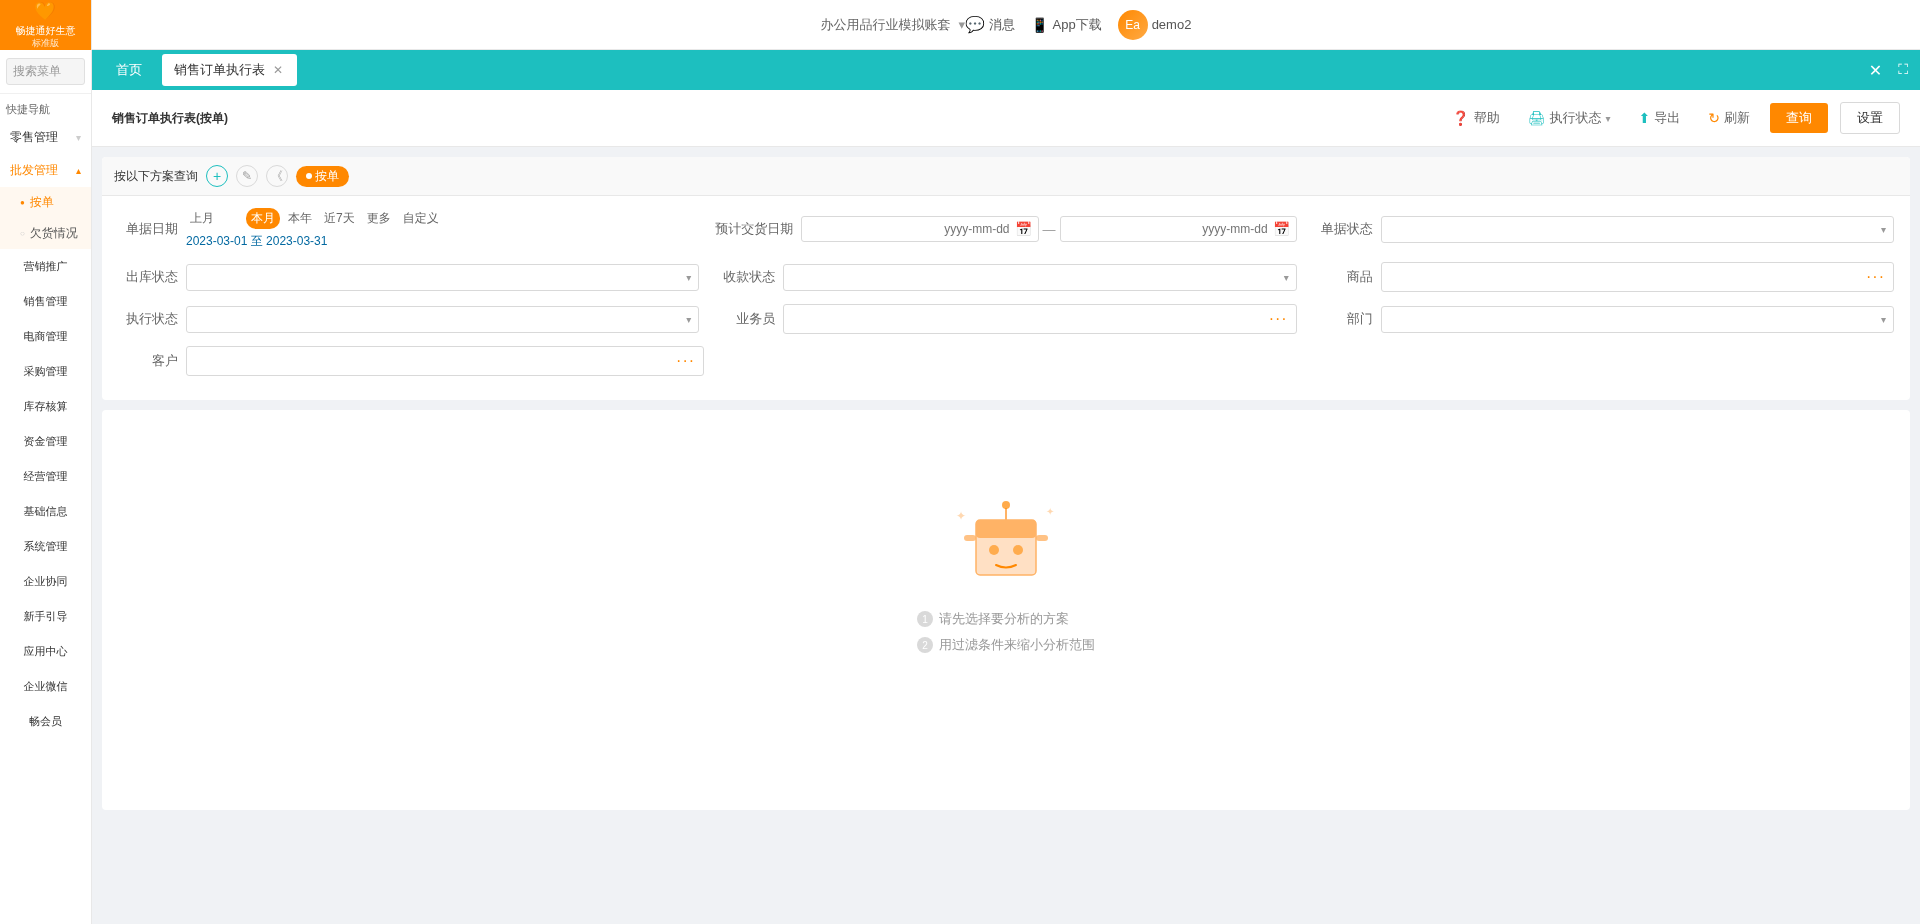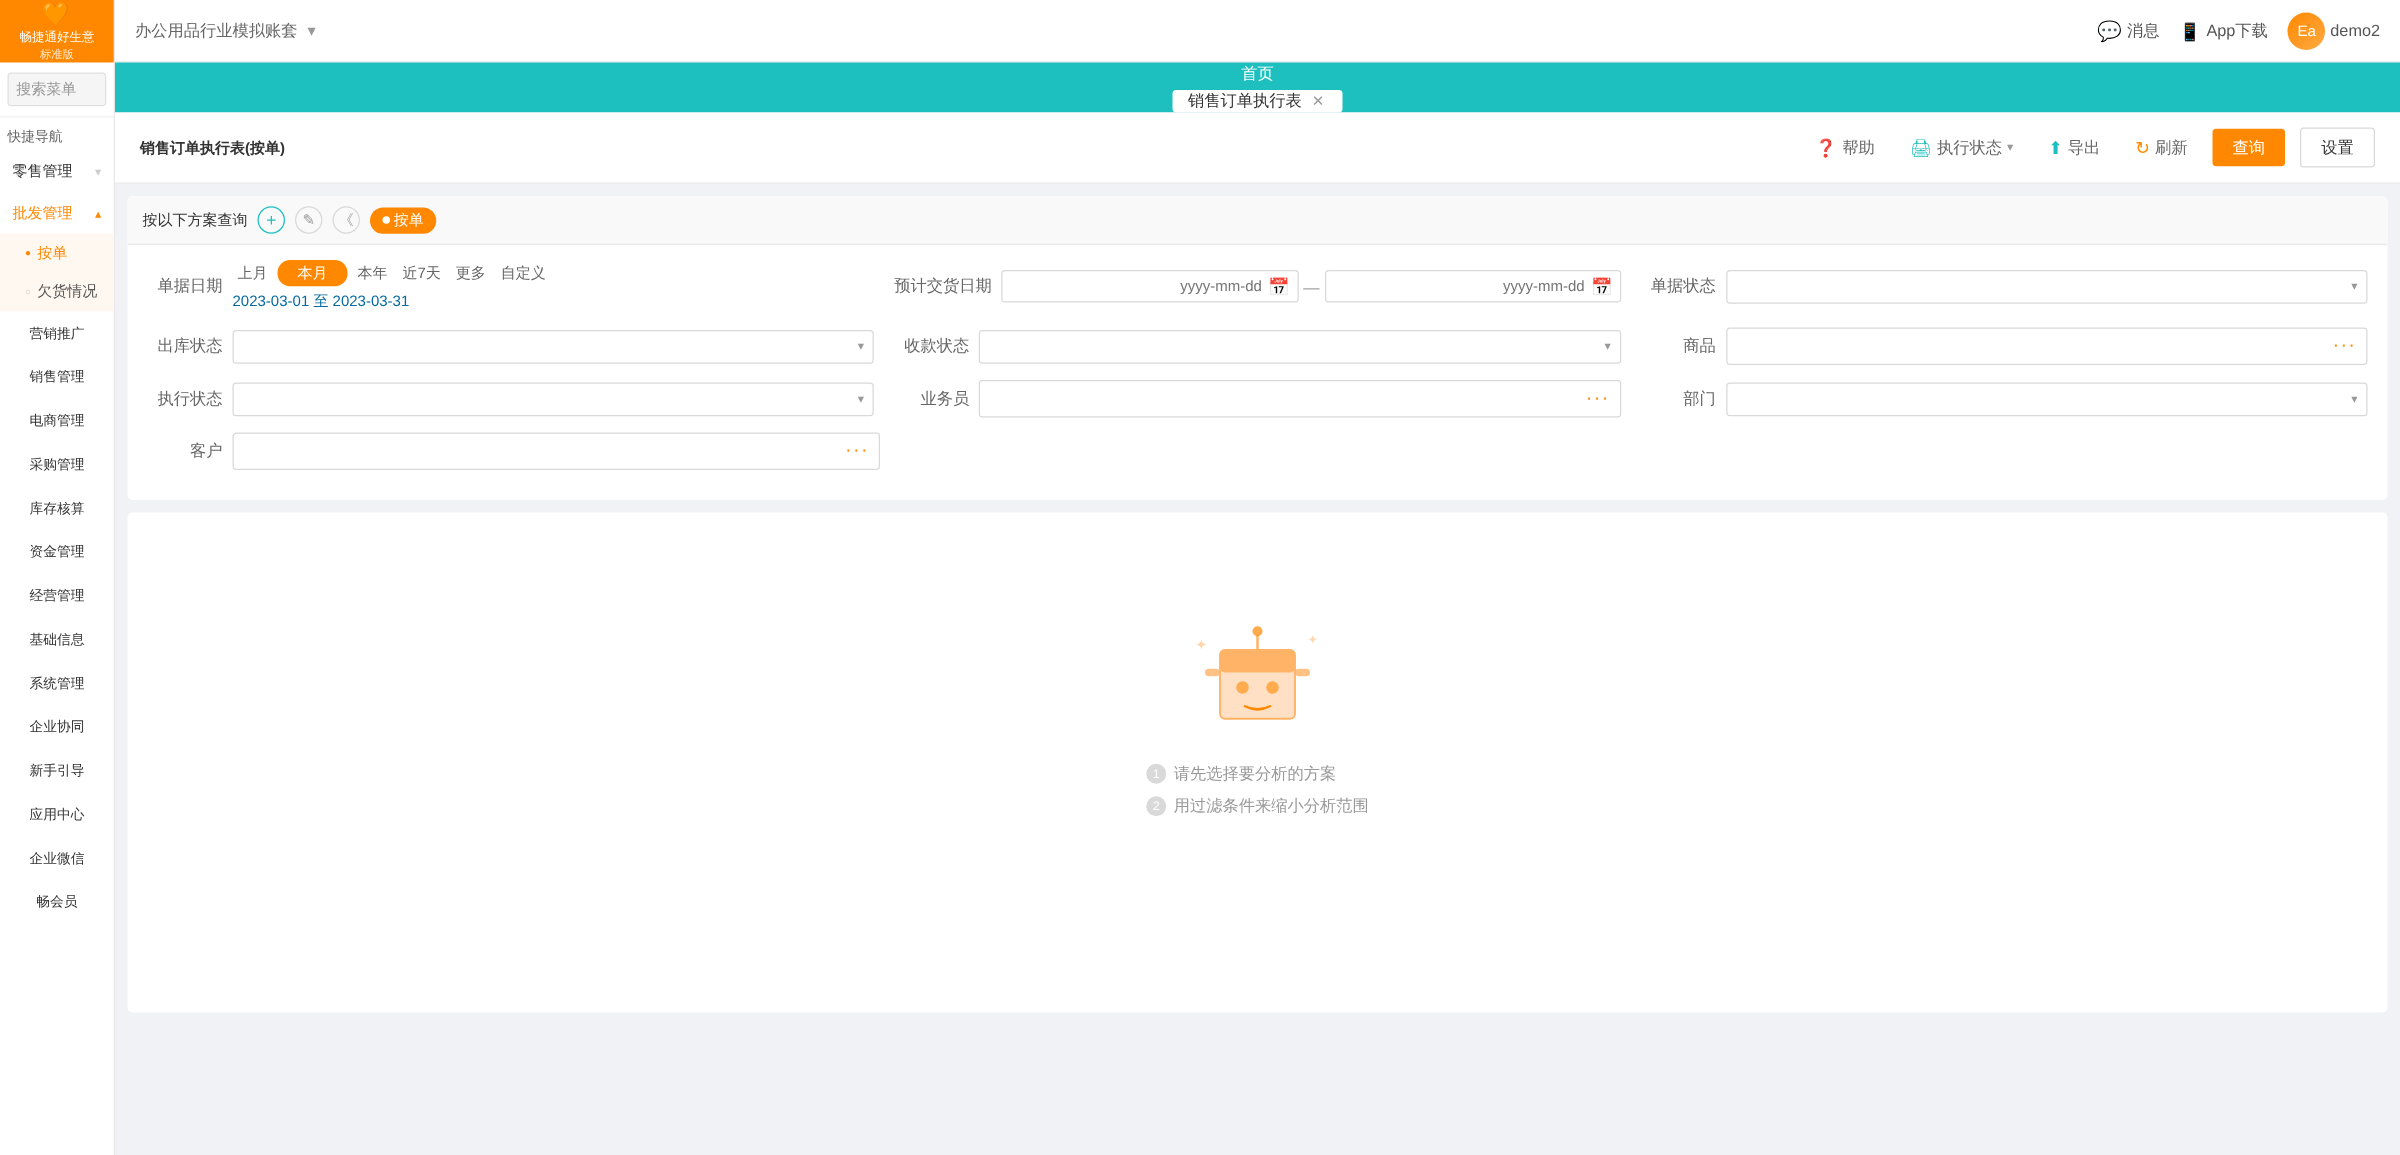--- a/index.html
+++ b/index.html
@@ -96,22 +96,22 @@
       flex-direction: column;
       overflow: hidden;
     }
 
     
     .top-header {
       height: 50px;
       background: #fff;
       display: flex;
       align-items: center;
-      justify-content: space-between;
-      padding: 0 16px;
+      justify-content: center;
+      padding: 0 32px;
       border-bottom: 1px solid #e8e8e8;
     }
     .top-header-left {
       display: flex;
       align-items: center;
       gap: 8px;
       color: #666;
       font-size: 13px;
     }
     .top-header-right {
@@ -140,21 +140,20 @@
     }
 
     
     .tab-bar {
       background: #1dbfbf;
       display: flex;
       align-items: center;
       height: 40px;
       padding: 0 8px;
       gap: 4px;
-      flex-direction: column;
     }
     .tab-home {
       color: #fff;
       padding: 0 16px;
       height: 32px;
       display: flex;
       align-items: center;
       font-size: 13px;
       cursor: pointer;
       border-radius: 3px;
@@ -392,21 +391,22 @@
     }
     .date-tab {
       color: #666;
       cursor: pointer;
       padding: 2px 4px;
     }
     .date-tab.active {
       background: #ff8800;
       color: #fff;
       border-radius: 10px;
-      padding: 2px 16px;
+      padding: 2px 5px;
+      margin-left: 24px;
     }
     .dot-btn {
       color: #ff8800;
       cursor: pointer;
       font-size: 16px;
       letter-spacing: 1px;
     }
     .filter-footer {
       display: flex;
       justify-content: center;

